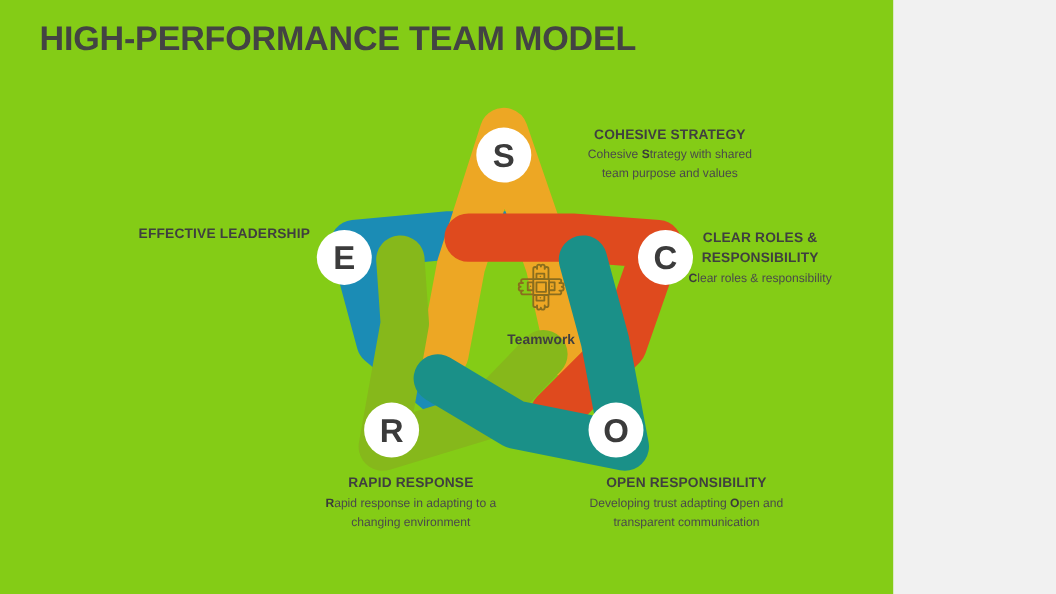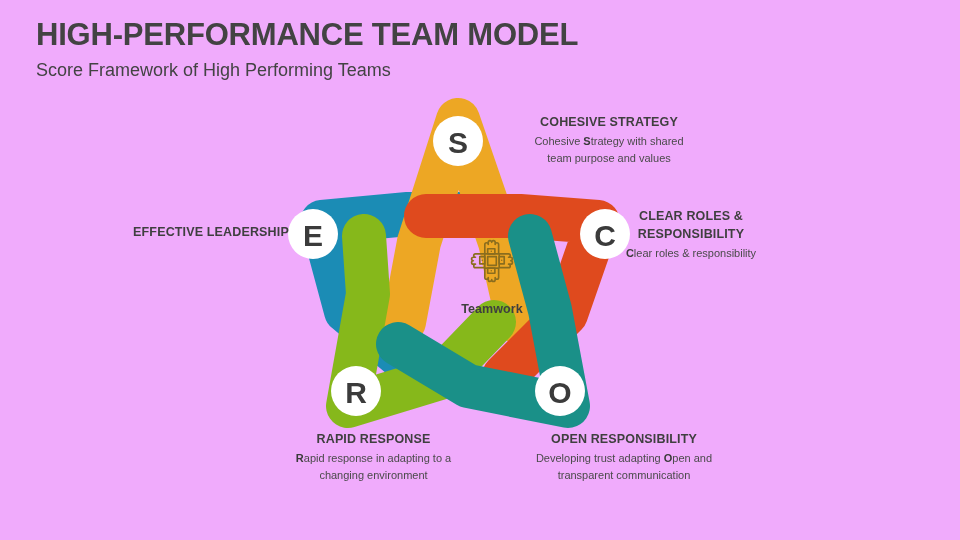--- a/index.html
+++ b/index.html
@@ -11,23 +11,23 @@
     height: 540px;
     background: #f1f1f1;
     font-family: "Liberation Sans", sans-serif;
     color: #404040;
     overflow: hidden;
     position: relative;
   }
   #slide {
     position: absolute;
     inset: 0;
-    width: 960px;
+    width: 812px;
     height: 540px;
-    background: #f0abfc;
+    background: #84cc16;
   }
 
   
   #title {
     position: absolute;
     left: 36px;
     top: 17px;
     font-size: 31px;
     font-weight: bold;
     letter-spacing: -0.2px;
@@ -95,29 +95,28 @@
     font-weight: normal;
     color: #4a4a4a;
     line-height: 1.5;
   }
   .callout .body b { font-weight: bold; color: #3a3a3a; }
 
   #cb-strategy      { left: 525px; top: 113px; width: 168px; }
   #cb-roles         { left: 616px; top: 207px; width: 150px; }
   #cb-communication { left: 529px; top: 430px; width: 190px; }
   #cb-response      { left: 286px; top: 430px; width: 175px; }
-  #cb-leadership    { left: 126px; top: 223px; width: 170px; text-align: center; }
+  #cb-leadership    { left: 126px; top: 203px; width: 170px; text-align: left; }
 </style>
 </head>
 <body>
 
 <div id="slide">
 
   <div id="title">HIGH-PERFORMANCE TEAM MODEL</div>
-  <div id="subtitle">Score Framework of High Performing Teams</div>
 
   <div id="star-wrap">
     <svg id="star-svg" viewBox="0 0 380 348" xmlns="http://www.w3.org/2000/svg">
 
       <g fill="none" stroke-width="44" stroke-linecap="round" stroke-linejoin="round">
 
         <path stroke="#1b8cb5" d="M 224 128 L 140 128 L 54 136 L 78 225 L 146 282"></path>
 
         <path stroke="#eda724" d="M 136 236 L 151 156 L 190 34 L 232 156 L 250 236"></path>
 

